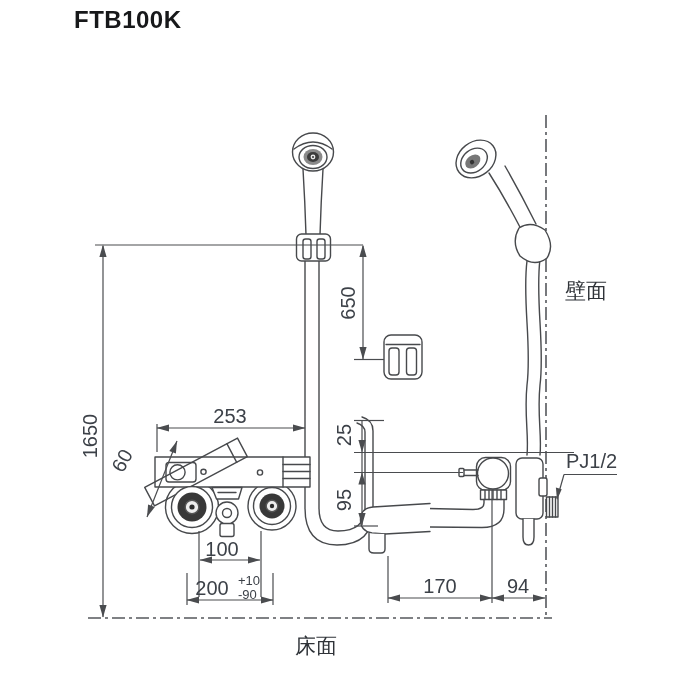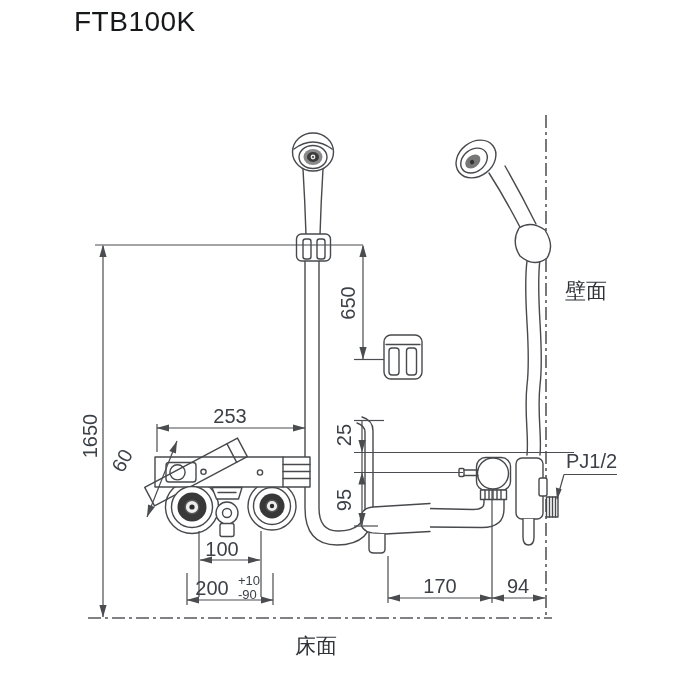--- a/index.html
+++ b/index.html
@@ -1,18 +1,18 @@
 <!DOCTYPE html>
 <html><head>
 <meta charset="utf-8">
 <style>
   html,body{margin:0;padding:0;background:#ffffff;}
   .page{position:relative;width:700px;height:700px;background:#ffffff;overflow:hidden;
         font-family:"Liberation Sans",sans-serif;}
-  .title{position:absolute;left:74px;top:6px;font-size:28px;font-weight:400;
+  .title{position:absolute;left:74px;top:6px;font-size:24px;font-weight:700;
          color:#17181a;letter-spacing:0.5px;}
   svg text{font-family:"Liberation Sans",sans-serif;fill:#3c4148;}
   .dim{font-size:20px;}
   .dimsmall{font-size:13px;}
   .jp{font-size:21px;fill:#2f3338;}
 </style>
 </head>
 <body>
 
 <div class="page">

